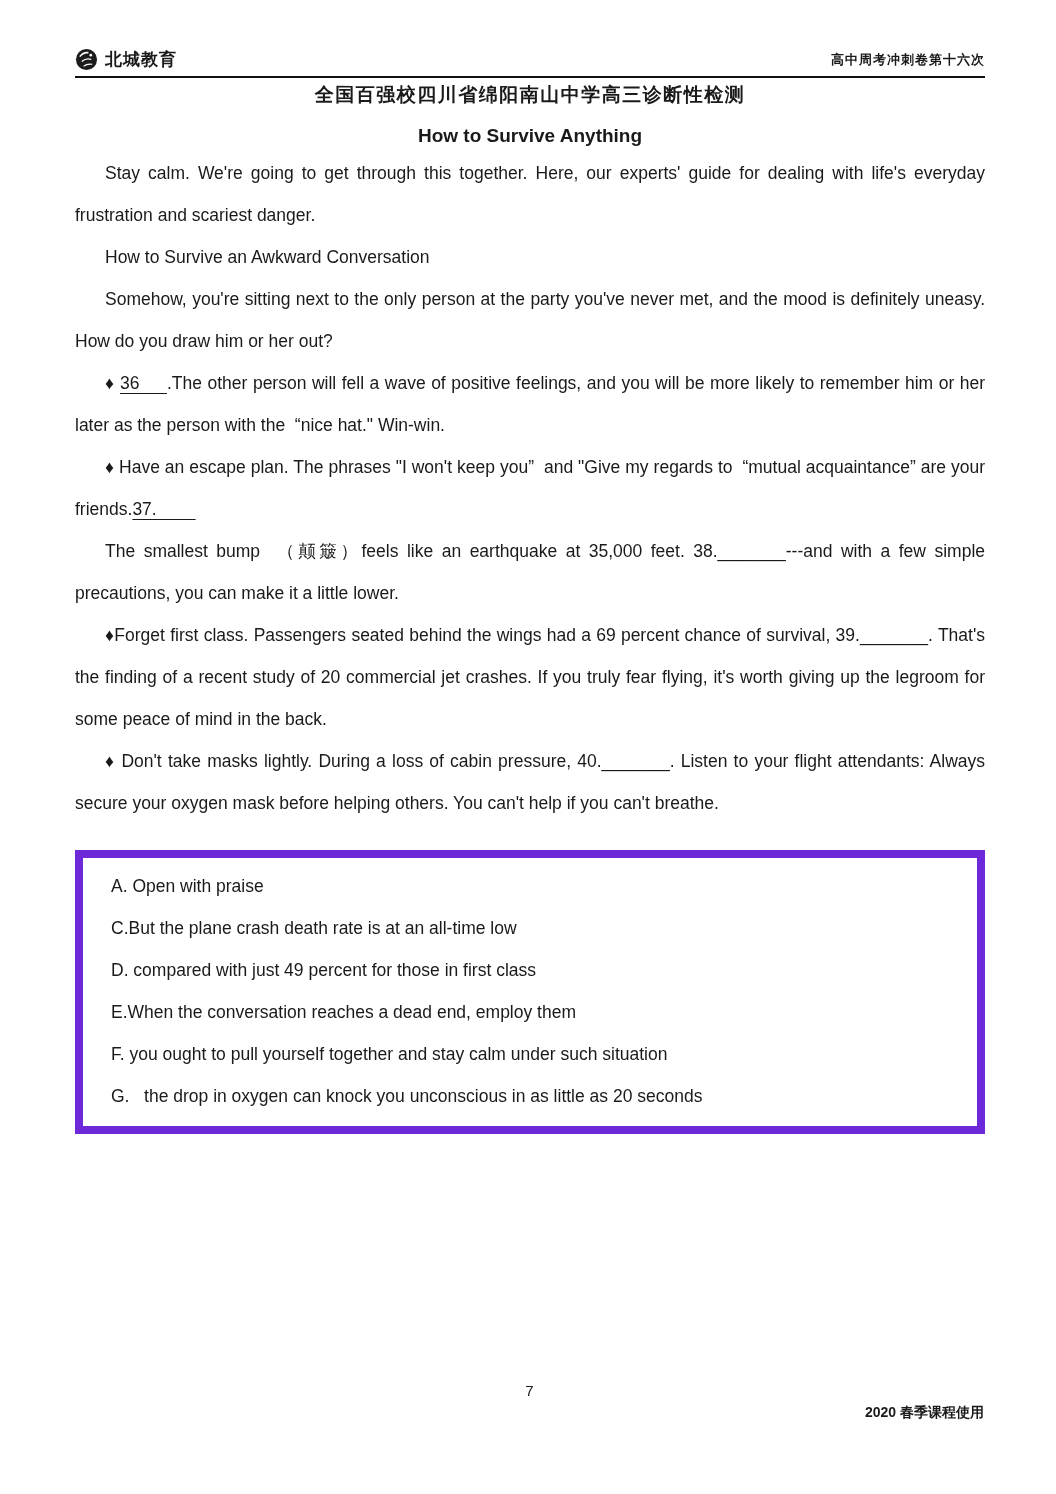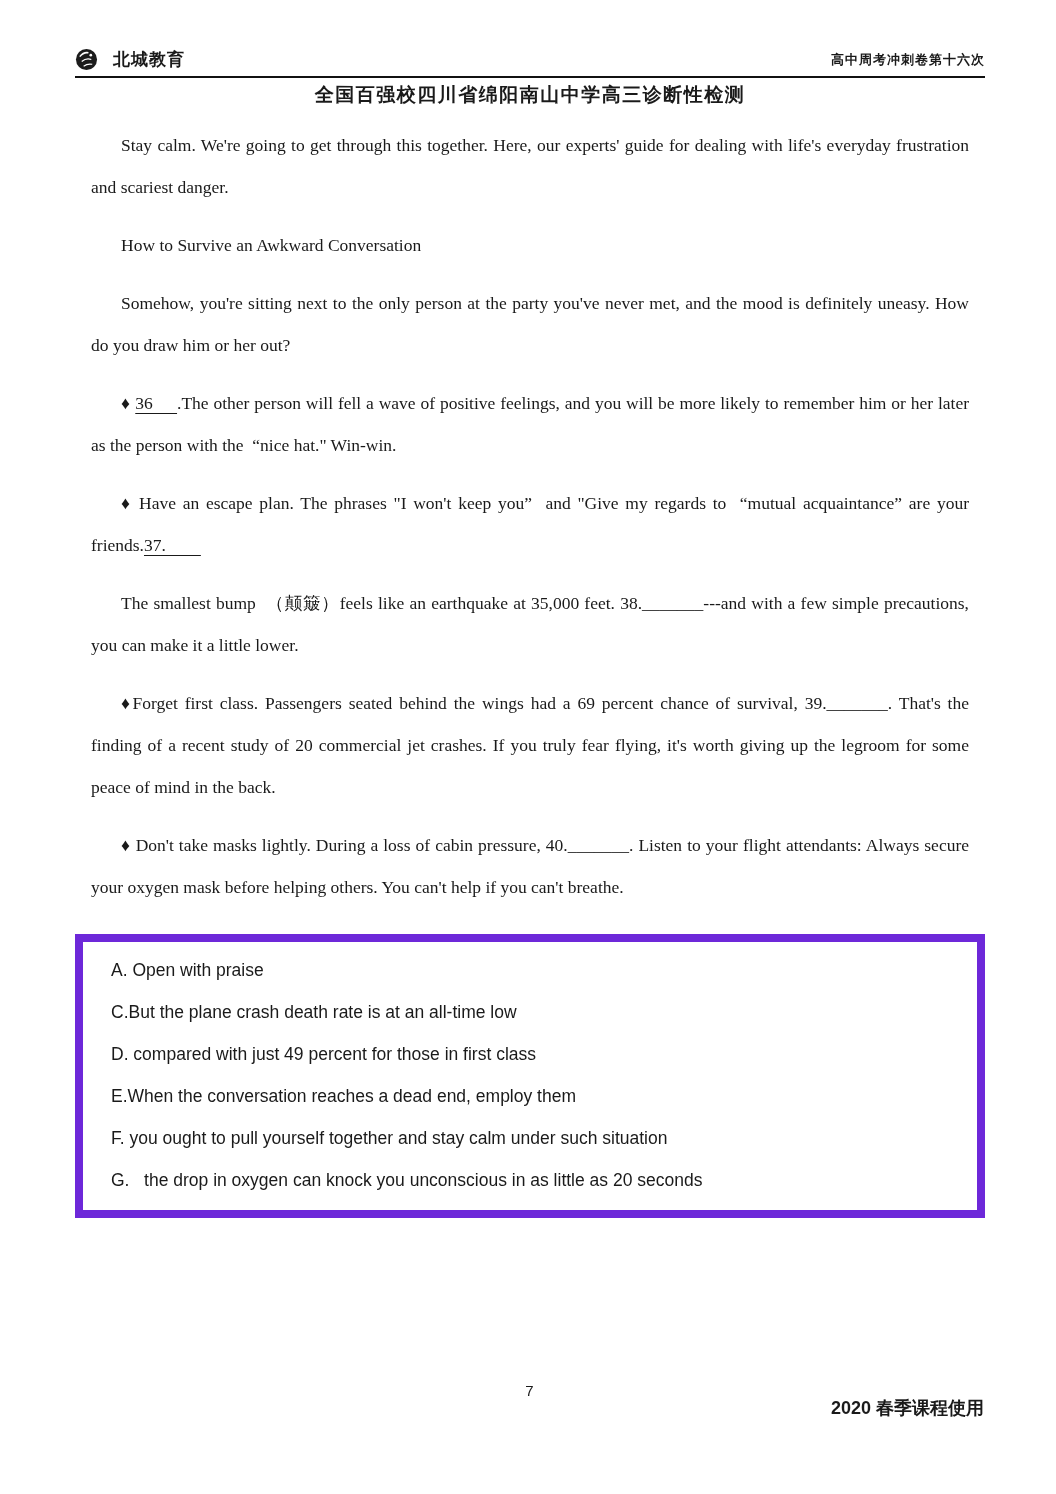--- a/index.html
+++ b/index.html
@@ -14,21 +14,21 @@
     font-family: "Liberation Sans", sans-serif;
     color: #1a1a1a;
   }
   .header {
     display: flex;
     justify-content: space-between;
     align-items: center;
     border-bottom: 2px solid #111;
     padding-bottom: 5px;
   }
-  .brand { display: flex; align-items: center; gap: 15px; }
+  .brand { display: flex; align-items: center; gap: 7px; }
   .brand-name { font-size: 17px; font-weight: bold; letter-spacing: 1px; }
   .exam-title { font-size: 13px; font-weight: bold; letter-spacing: 1px; }
   .logo-icon { width: 23px; height: 23px; display: block; }
   .section-heading {
     font-size: 19px;
     font-weight: bold;
     margin: 13px 0 0 0;
     letter-spacing: 1px;
   }
   .source-title {
@@ -44,21 +44,21 @@
     font-weight: bold;
     font-size: 19px;
     margin-top: 17px;
   }
   .article-body {
     margin-top: 5px;
     font-size: 17.5px;
     line-height: 42px;
     text-align: justify;
   }
-  .para { margin: 16px; text-indent: 30px; font-family: Liberation Serif, serif; }
+  .para { margin: 0; text-indent: 30px; }
   .blank-underline {
     text-decoration: underline;
     text-underline-offset: 4px;
   }
   .options-box {
     margin-top: 26px;
     border: 8px solid #6d28d9;
     padding: 7px 10px 9px 28px;
     font-size: 17.5px;
     line-height: 42px;
@@ -72,23 +72,23 @@
     height: 40px;
   }
   .page-number {
     position: absolute;
     left: 0; right: 0; top: 2px;
     text-align: center;
     font-size: 15px;
   }
   .footer-note {
     position: absolute;
-    right: 0; top: 16px;
+    right: 0; top: 24px;
     font-weight: bold;
-    font-size: 18px;
+    font-size: 14px;
   }
 </style>
 </head>
 <body>
 
 <div class="page">
 
   <div class="header">
     <div class="brand">
       <svg class="logo-icon" viewBox="0 0 24 24" aria-hidden="true">
@@ -99,20 +99,21 @@
         <circle cx="16.5" cy="7.5" r="1.4" fill="#ffffff"></circle>
       </svg>
       <span class="brand-name">北城教育</span>
     </div>
     <div class="exam-title">高中周考冲刺卷第十六次</div>
   </div>
 
 
   <div class="source-title">全国百强校四川省绵阳南山中学高三诊断性检测</div>
 
+  <div class="article-title">How to Survive Anything</div>
 
   <div class="article-body">
       <p class="para"><span>Stay calm. We're going to get through this together. Here, our experts' guide for dealing with life's everyday frustration and scariest danger.</span></p>
       <p class="para"><span>How to Survive an Awkward Conversation</span></p>
       <p class="para"><span>Somehow, you're sitting next to the only person at the party you've never met, and the mood is definitely uneasy. How do you draw him or her out?</span></p>
       <p class="para"><span>♦ </span><span class="blank-underline">36&nbsp;&nbsp;&nbsp;&nbsp;&nbsp;</span><span>.The other person will fell a wave of positive feelings, and you will be more likely to remember him or her later as the person with the &nbsp;“nice hat." Win-win.</span></p>
       <p class="para"><span>♦ Have an escape plan. The phrases "I won't keep you” &nbsp;and "Give my regards to &nbsp;“mutual acquaintance” are your friends.</span><span class="blank-underline">37.&nbsp;&nbsp;&nbsp;&nbsp;&nbsp;&nbsp;&nbsp;&nbsp;</span></p>
       <p class="para"><span>The smallest bump &nbsp;（颠簸）feels like an earthquake at 35,000 feet. 38._______---and with a few simple precautions, you can make it a little lower.</span></p>
       <p class="para"><span>♦Forget first class. Passengers seated behind the wings had a 69 percent chance of survival, 39._______. That's the finding of a recent study of 20 commercial jet crashes. If you truly fear flying, it's worth giving up the legroom for some peace of mind in the back.</span></p>
       <p class="para"><span>♦ Don't take masks lightly. During a loss of cabin pressure, 40._______. Listen to your flight attendants: Always secure your oxygen mask before helping others. You can't help if you can't breathe.</span></p>

